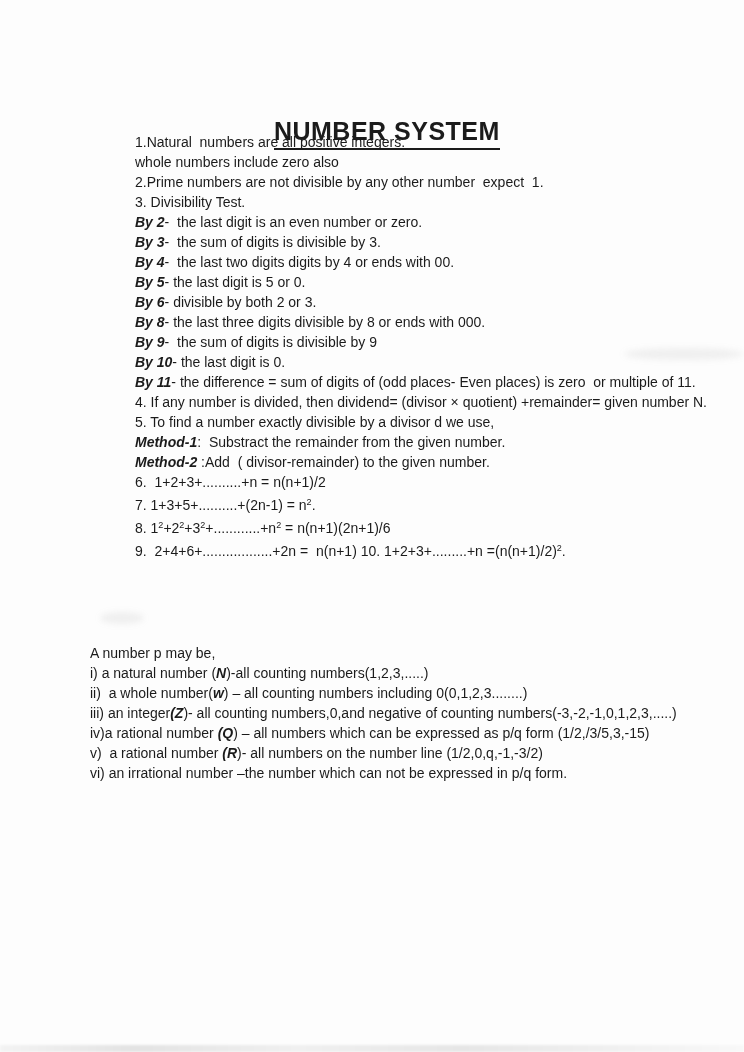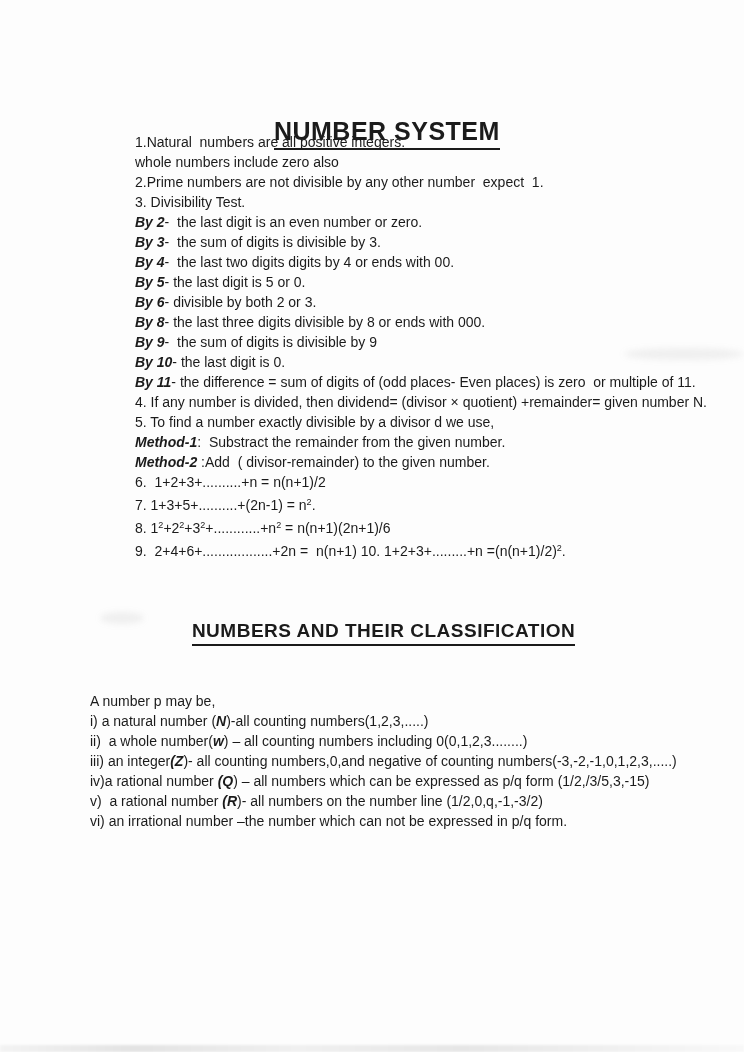--- a/index.html
+++ b/index.html
@@ -50,21 +50,20 @@
     line-height: 20px;
     white-space: pre-wrap;
   }
   .list-1 {
     left: 135px;
     top: 132px;
   }
   .list-2 {
     left: 90px;
     top: 643px;
-    margin-top: 48px;
   }
   .text-line {
     min-height: 20px;
   }
   .seg-b {
     font-weight: 700;
     font-style: italic;
   }
   .seg-bi {
     font-weight: 700;
@@ -115,23 +114,20 @@
 <body>
 
 <div class="page">
 
   <div class="doc-title title-1">
     <span class="title-text">NUMBER SYSTEM</span>
   </div>
 
   <div class="text-block list-1"><div class="text-line"><span>1.Natural  numbers are all positive integers.</span></div><div class="text-line"><span>whole numbers include zero also</span></div><div class="text-line"><span>2.Prime numbers are not divisible by any other number  expect  1.</span></div><div class="text-line"><span>3. Divisibility Test.</span></div><div class="text-line"><span class="seg-b">By 2</span><span>-  the last digit is an even number or zero.</span></div><div class="text-line"><span class="seg-b">By 3</span><span>-  the sum of digits is divisible by 3.</span></div><div class="text-line"><span class="seg-b">By 4</span><span>-  the last two digits digits by 4 or ends with 00.</span></div><div class="text-line"><span class="seg-b">By 5</span><span>- the last digit is 5 or 0.</span></div><div class="text-line"><span class="seg-b">By 6</span><span>- divisible by both 2 or 3.</span></div><div class="text-line"><span class="seg-b">By 8</span><span>- the last three digits divisible by 8 or ends with 000.</span></div><div class="text-line"><span class="seg-b">By 9</span><span>-  the sum of digits is divisible by 9</span></div><div class="text-line"><span class="seg-b">By 10</span><span>- the last digit is 0.</span></div><div class="text-line"><span class="seg-b">By 11</span><span>- the difference = sum of digits of (odd places- Even places) is zero  or multiple of 11.</span></div><div class="text-line"><span>4. If any number is divided, then dividend= (divisor × quotient) +remainder= given number N.</span></div><div class="text-line"><span>5. To find a number exactly divisible by a divisor d we use,</span></div><div class="text-line"><span class="seg-b">Method-1</span><span>:  Substract the remainder from the given number.</span></div><div class="text-line"><span class="seg-b">Method-2</span><span> :Add  ( divisor-remainder) to the given number.</span></div><div class="text-line"><span>6.  1+2+3+..........+n = n(n+1)/2</span></div><div class="text-line"><span>7. 1+3+5+..........+(2n-1) = n</span><span class="seg-sup">2</span><span>.</span></div><div class="text-line"><span>8. 1</span><span class="seg-sup">2</span><span>+2</span><span class="seg-sup">2</span><span>+3</span><span class="seg-sup">2</span><span>+............+n</span><span class="seg-sup">2</span><span> = n(n+1)(2n+1)/6</span></div><div class="text-line"><span>9.  2+4+6+..................+2n =  n(n+1) 10. 1+2+3+.........+n =(n(n+1)/2)</span><span class="seg-sup">2</span><span>.</span></div></div>
 
-  <div class="doc-title title-2">
-    <span class="title-text">NUMBERS AND THEIR CLASSIFICATION</span>
-  </div>
 
   <div class="text-block list-2"><div class="text-line"><span>A number p may be,</span></div><div class="text-line"><span>i) a natural number (</span><span class="seg-bi">N</span><span>)-all counting numbers(1,2,3,.....)</span></div><div class="text-line"><span>ii)  a whole number(</span><span class="seg-bi">w</span><span>) – all counting numbers including 0(0,1,2,3........)</span></div><div class="text-line"><span>iii) an integer</span><span class="seg-bi">(Z</span><span>)- all counting numbers,0,and negative of counting numbers(-3,-2,-1,0,1,2,3,.....)</span></div><div class="text-line"><span>iv)a rational number </span><span class="seg-bi">(Q</span><span>) – all numbers which can be expressed as p/q form (1/2,/3/5,3,-15)</span></div><div class="text-line"><span>v)  a rational number </span><span class="seg-bi">(R</span><span>)- all numbers on the number line (1/2,0,q,-1,-3/2)</span></div><div class="text-line"><span>vi) an irrational number –the number which can not be expressed in p/q form.</span></div></div>
 
   <div class="scan-smudge smudge-right"></div>
   <div class="scan-smudge smudge-title2"></div>
   <div class="bottom-smudge"></div>
 
 </div>
 
 </body></html>

